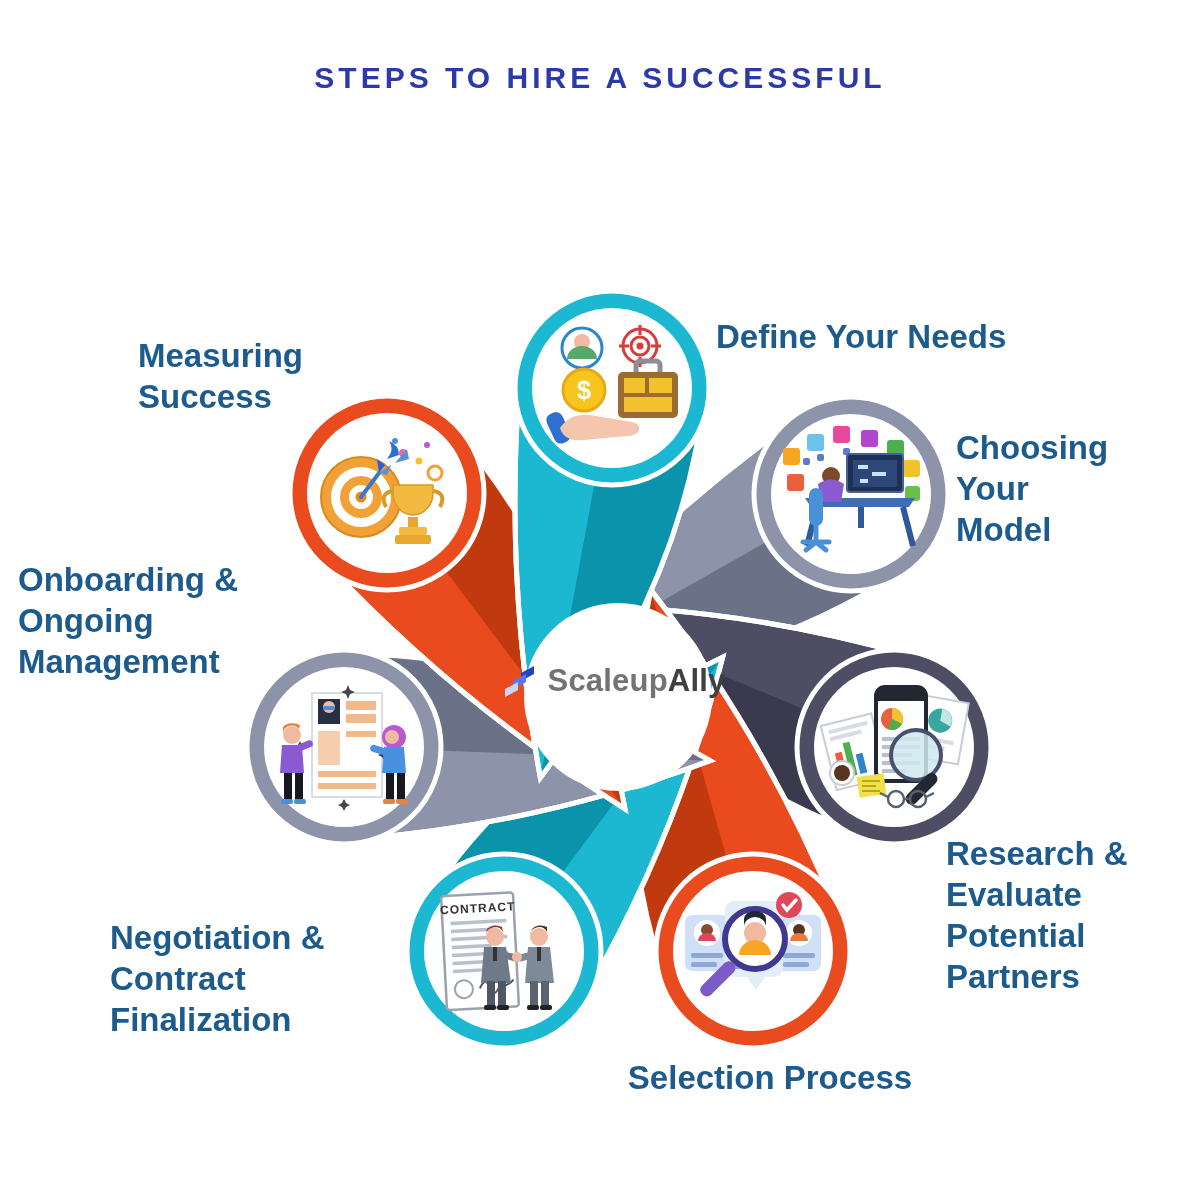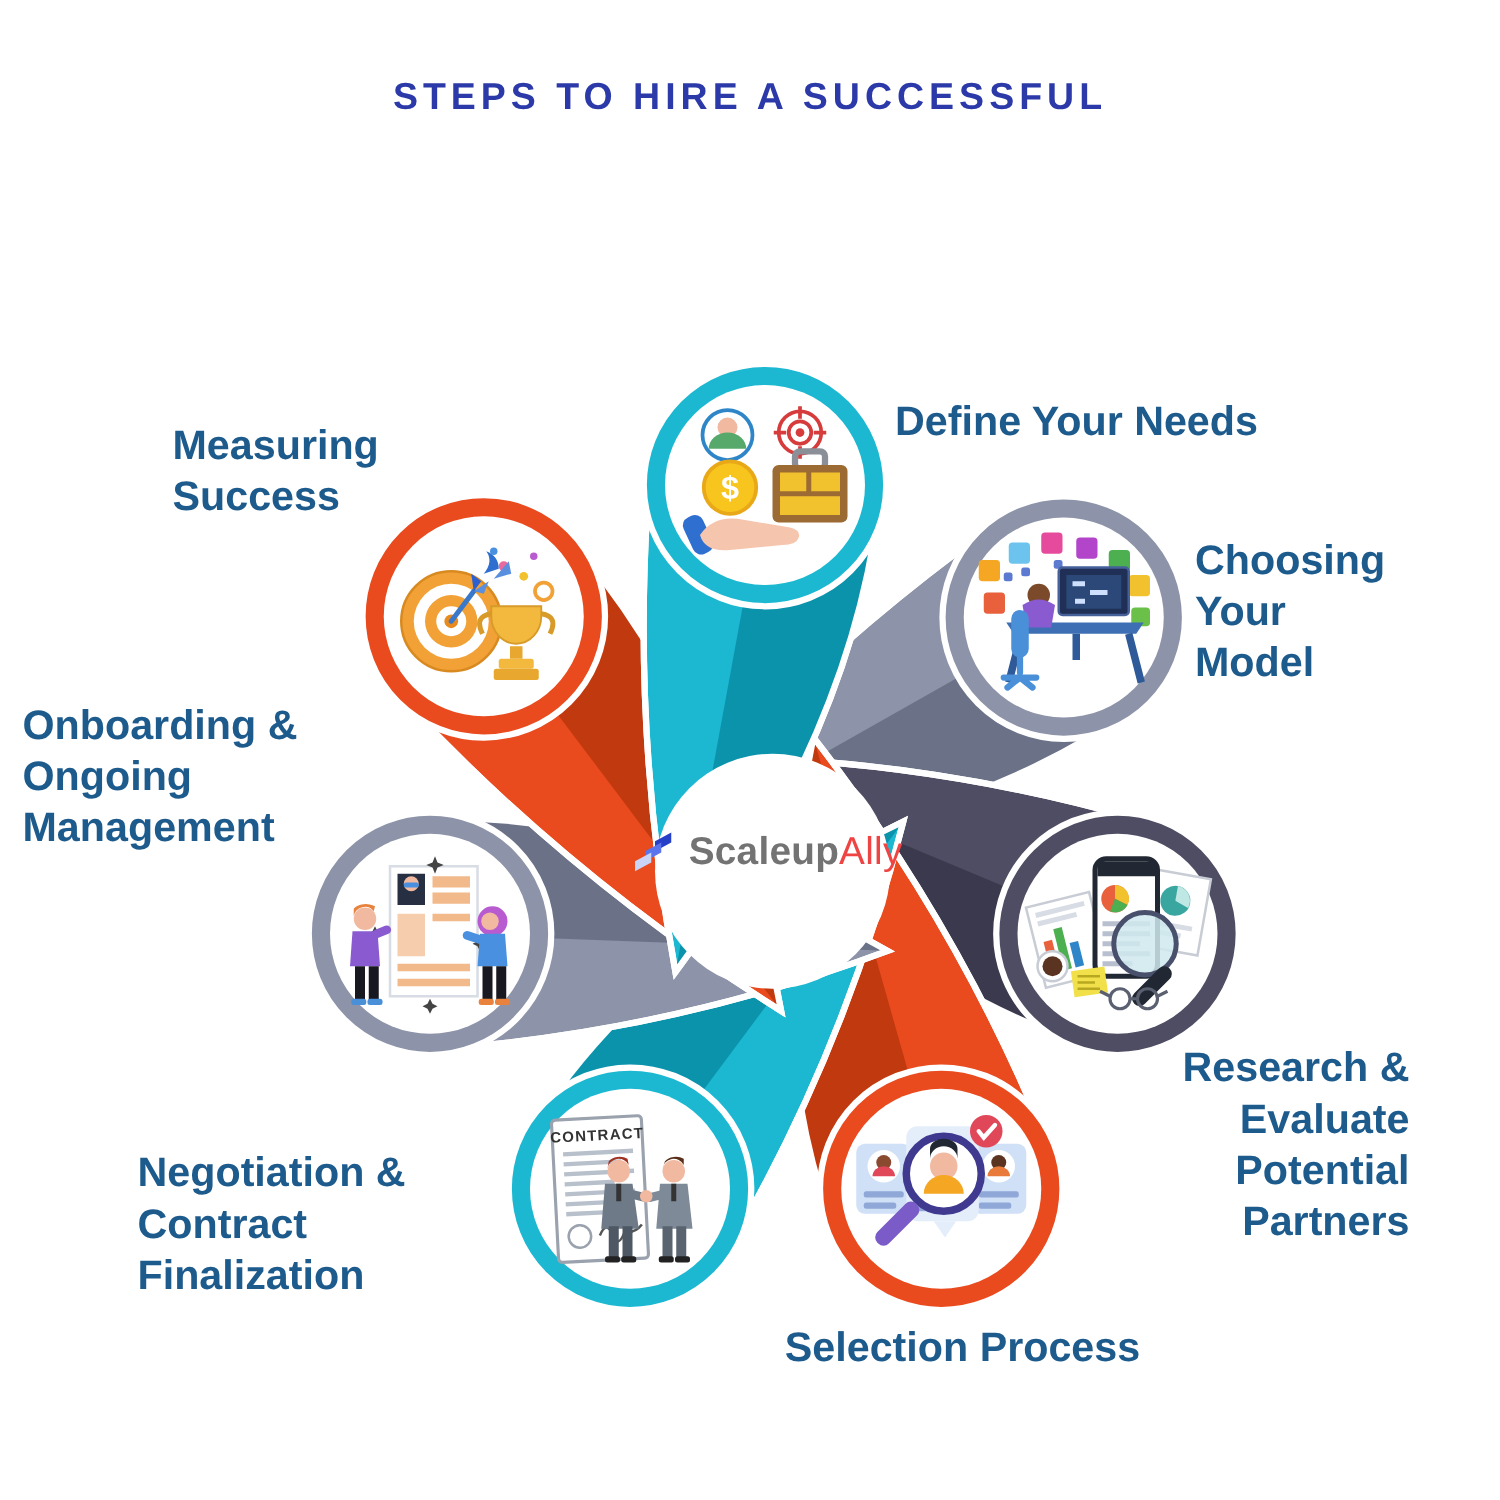--- a/index.html
+++ b/index.html
@@ -21,33 +21,33 @@
     position:absolute;
     color:#1e5b8d;
     font-weight:700;
     font-size:33px;
     line-height:1.24;
     white-space:pre-line;
   }
   .lbl.center{text-align:center;}
   #lbl-0{left:716px;top:286px;margin-top:31px;}
   #lbl-1{left:956px;top:428px;}
-  #lbl-2{left:946px;top:834px;text-align:right;}
+  #lbl-2{left:946px;top:834px;}
   #lbl-3{left:520px;top:1058px;width:500px;text-align:center;}
   #lbl-4{left:110px;top:918px;}
   #lbl-5{left:18px;top:560px;}
   #lbl-6{left:138px;top:292px;width:304px;text-align:left;margin-top:44px;}
   #pinwheel{position:absolute;left:0;top:0;}
   .logo{
     position:absolute;left:440px;top:658px;width:350px;height:46px;
     display:flex;align-items:center;justify-content:center;gap:7px;
   }
   .logo-text{font-size:31px;letter-spacing:0.2px;}
   .logo-bold{font-weight:800;color:#737373;}
-  .logo-light{font-weight:400;color:#ef4444;}
+  .logo-light{font-weight:700;color:#404040;}
 </style>
 </head>
 <body>
 
 <svg id="pinwheel" width="1200" height="1200" viewBox="0 0 1200 1200" font-family="Liberation Sans, sans-serif">
   <defs>
 
     <g id="def-needs-icon">
       <circle cx="-30" cy="-40" r="20" fill="#fff" stroke="#2e86c9" stroke-width="3"></circle>
       <circle cx="-30" cy="-46" r="8" fill="#f2b9a1"></circle>

